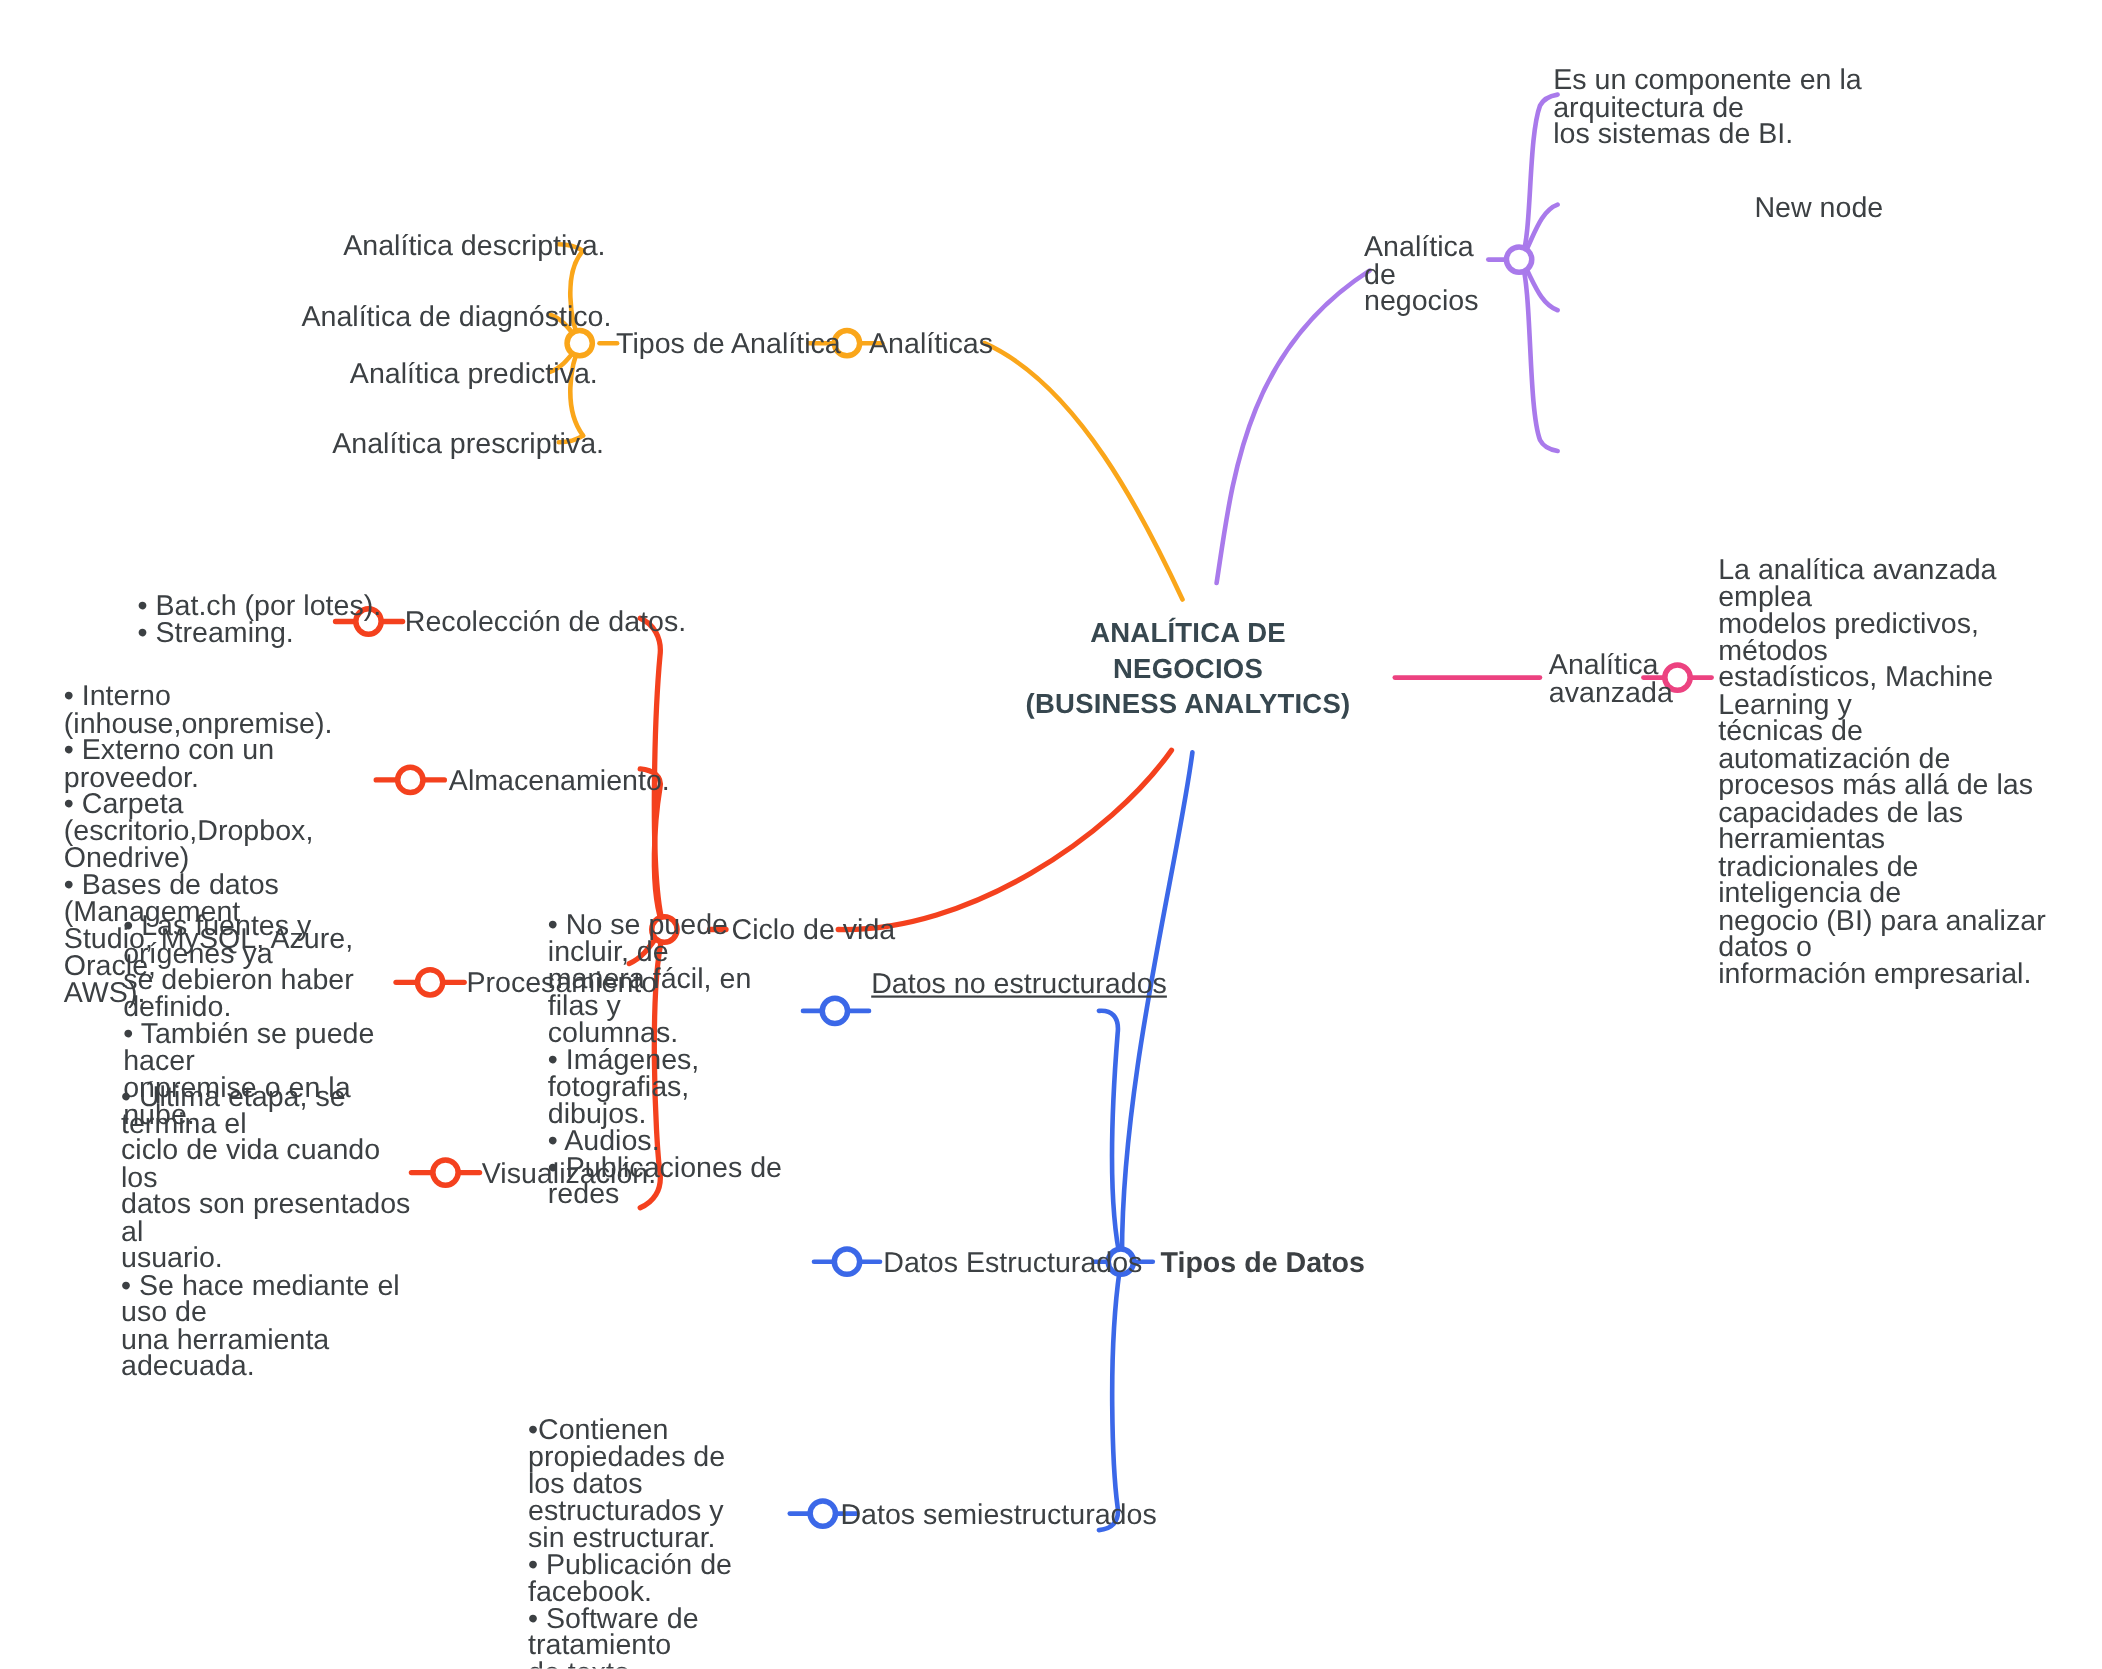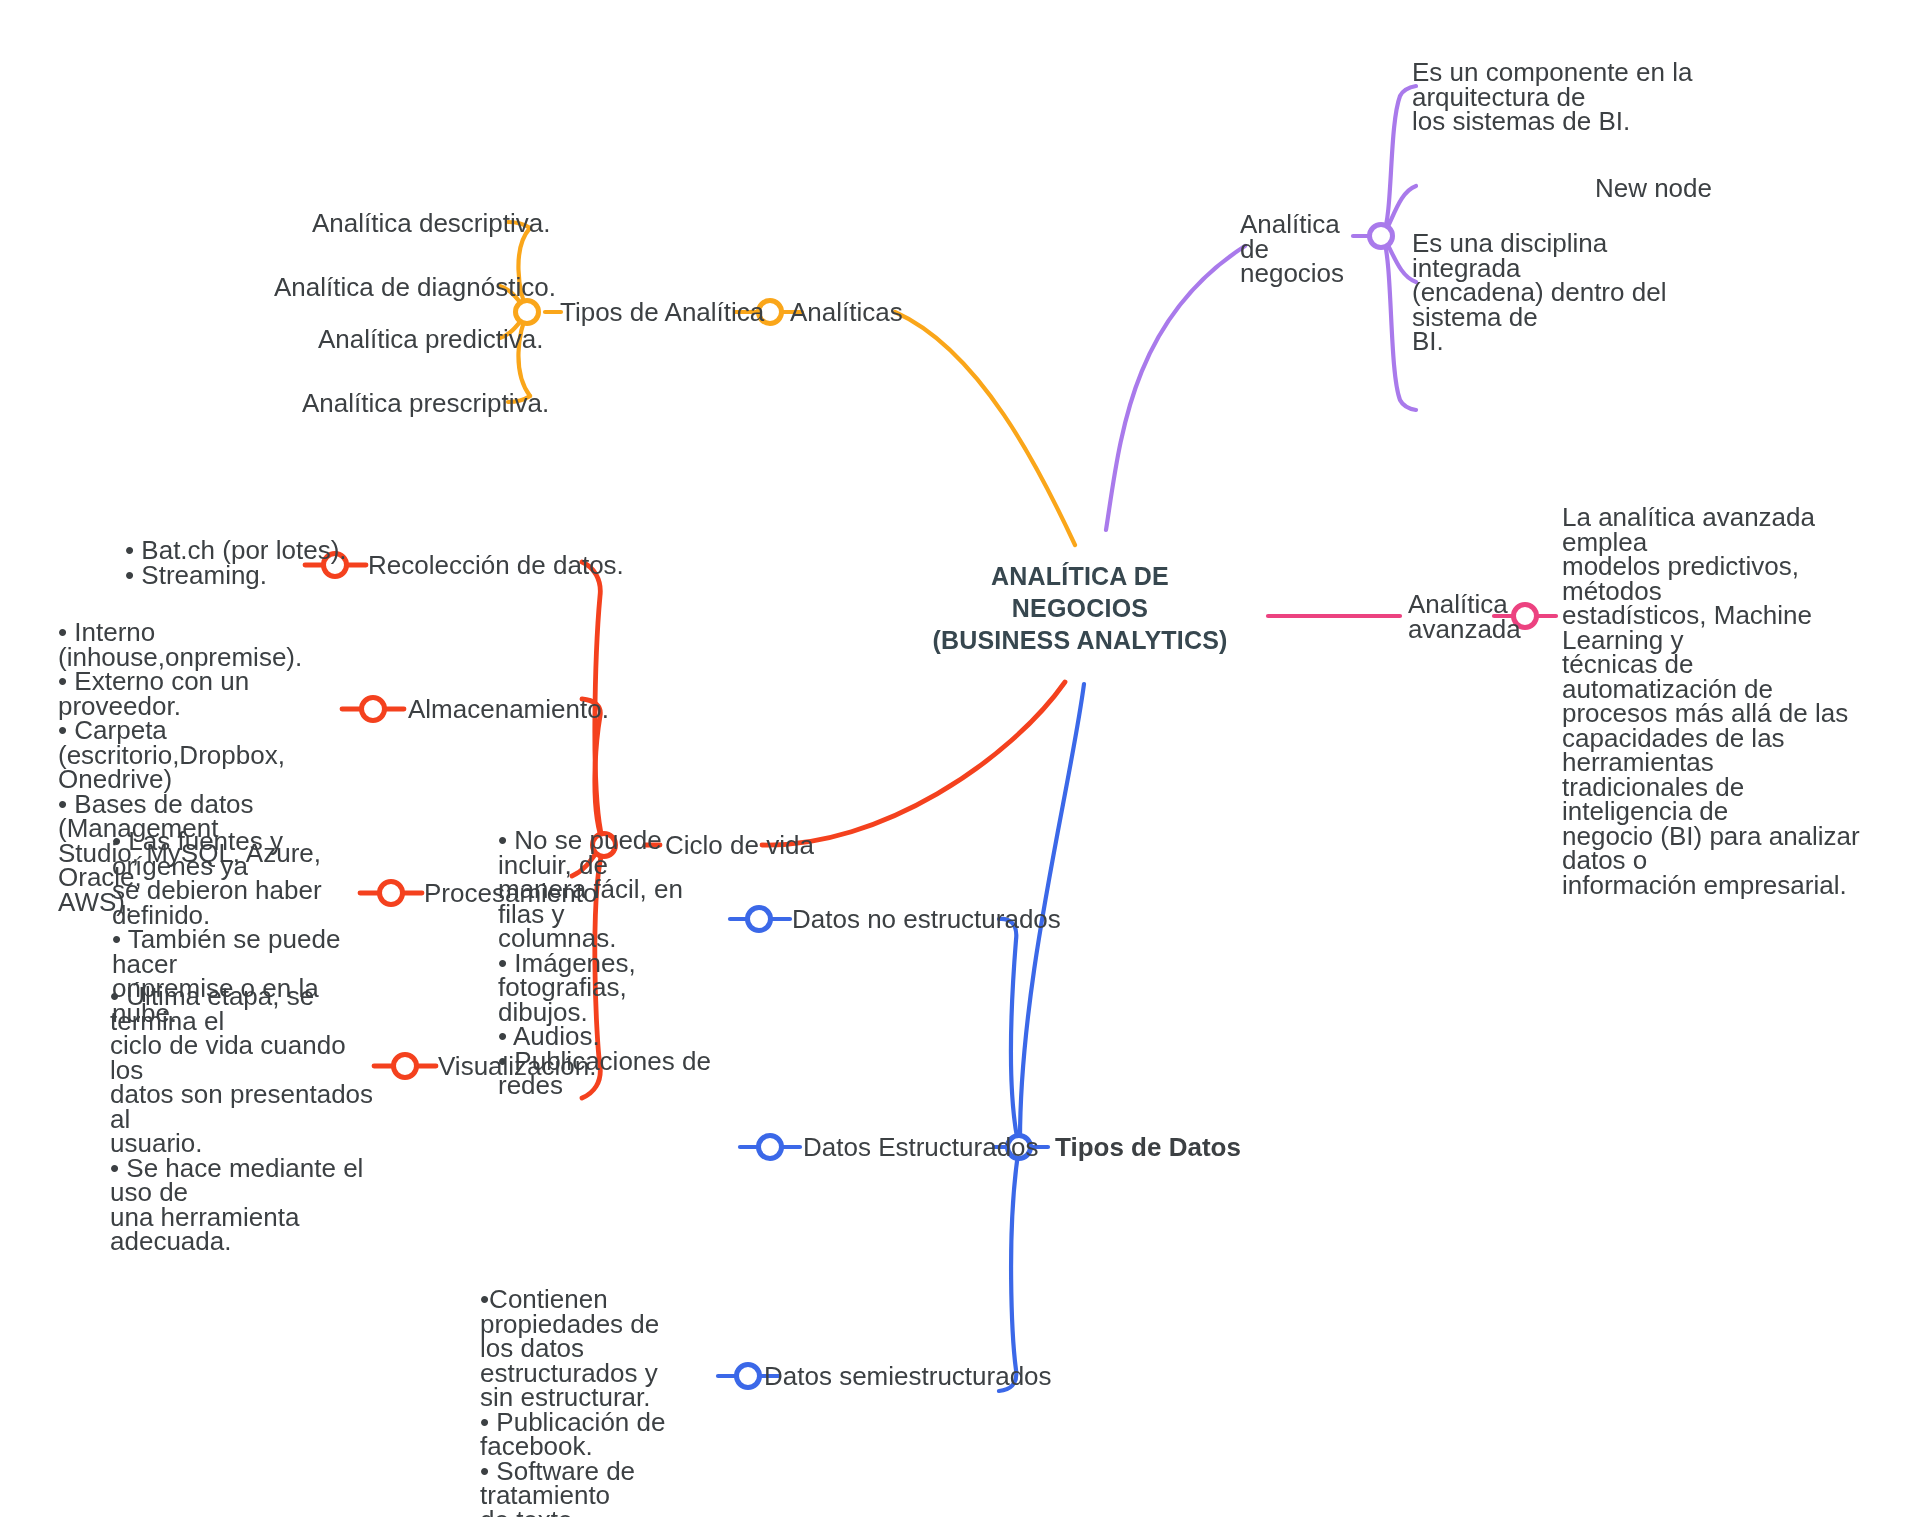--- a/index.html
+++ b/index.html
@@ -168,23 +168,20 @@
 
   <div class="node" style="left:1240px; top:212px; width:120px;">Analítica de
 negocios</div>
 
   <div class="node" style="left:1412px; top:60px; width:300px;">Es un componente en la
 arquitectura de
 los sistemas de BI.</div>
 
   <div class="node" style="left:1412px; top:176px; width:300px;text-align:right;">New node</div>
 
-  <div class="node" style="left:1412px; top:231px; width:310px;">Es una disciplina integrada
-(encadena) dentro del sistema de
-BI.</div>
 
 
   <div class="node" style="left:1408px; top:592px; width:110px;">Analítica
 avanzada</div>
 
   <div class="node" style="left:1562px; top:505px; width:306px;">La analítica avanzada emplea
 modelos predictivos, métodos
 estadísticos, Machine Learning y
 técnicas de automatización de
 procesos más allá de las
@@ -219,21 +216,21 @@
   <div class="node bullets" style="left:110px; top:984px; width:266px;">• Última etapa, se termina el
 ciclo de vida cuando los
 datos son presentados al
 usuario.
 • Se hace mediante el uso de
 una herramienta
 adecuada.</div>
 
   <div class="node nowrap" style="left:1055px; top:1135px;font-weight:bold;">Tipos de Datos</div>
 
-  <div class="node nowrap" style="left:792px; top:907px;">Datos no estructurados</div>
+  <div class="node nowrap" style="left:792px; top:882px;text-decoration:underline;">Datos no estructurados</div>
   <div class="node bullets" style="left:498px; top:828px; width:226px;">• No se puede incluir, de
 manera fácil, en filas y
 columnas.
 • Imágenes, fotografias,
 dibujos.
 • Audios.
 • Publicaciones de redes</div>
 
   <div class="node nowrap" style="left:803px; top:1135px;">Datos Estructurados</div>
 

